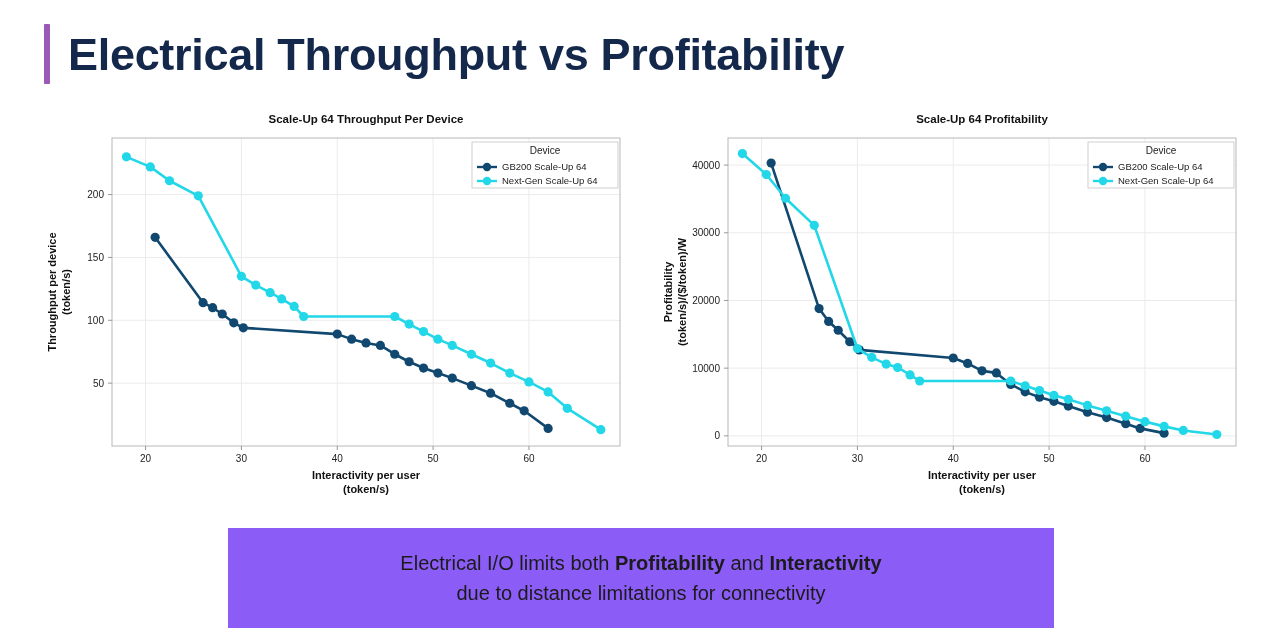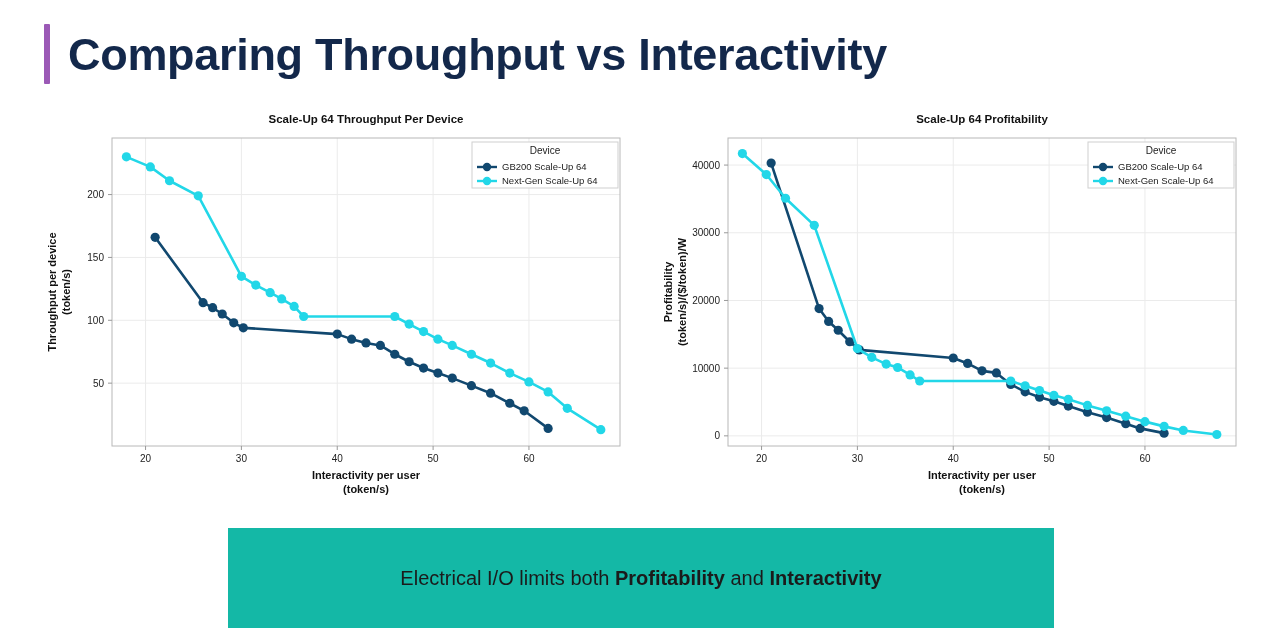--- a/index.html
+++ b/index.html
@@ -30,34 +30,34 @@
   .legend-title{font-size:10px;fill:#222222;}
   .legend-label{font-size:9.5px;fill:#222222;}
   .axisline{stroke:#b8b8b8;stroke-width:1;fill:none;}
   .gridline{stroke:#ebebeb;stroke-width:1;}
   .tickmark{stroke:#999999;stroke-width:1;}
   .legendbox{fill:#ffffff;stroke:#cfcfcf;stroke-width:1;}
 
   
   .caption{
     position:absolute;left:228px;top:528px;width:826px;height:100px;
-    background:#14b8a6;display:flex;flex-direction:column;
+    background:#8b5cf6;display:flex;flex-direction:column;
     align-items:center;justify-content:center;
   }
   .caption-line{font-size:20px;color:#1b1b1b;line-height:1.5;text-align:center;}
   .caption-line b{font-weight:bold;}
 </style>
 </head>
 <body>
 
 <div id="slide">
 
   <div class="title-row">
     <div class="accent-bar"></div>
-    <div class="slide-title">Comparing Throughput vs Interactivity</div>
+    <div class="slide-title">Electrical Throughput vs Profitability</div>
   </div>
 
   <div class="panel" id="panel-left">
       <svg width="600" height="400" viewBox="0 0 600 400">
         <text x="332" y="15" text-anchor="middle" class="ct">Scale-Up 64 Throughput Per Device</text>
         <line x1="78" x2="586" y1="275.1428571428571" y2="275.1428571428571" class="gridline"></line>
         <line x1="78" x2="586" y1="212.28571428571428" y2="212.28571428571428" class="gridline"></line>
         <line x1="78" x2="586" y1="149.42857142857142" y2="149.42857142857142" class="gridline"></line>
         <line x1="78" x2="586" y1="86.57142857142856" y2="86.57142857142856" class="gridline"></line>
         <line y1="30" y2="338" x1="111.54716981132076" x2="111.54716981132076" class="gridline"></line>
@@ -232,15 +232,16 @@
         <line x1="443" x2="463" y1="73" y2="73" stroke="#22d7e8" stroke-width="2.4"></line>
         <circle cx="453" cy="73" r="4.2" fill="#22d7e8"></circle>
         <text x="468" y="76.4" class="legend-label">Next-Gen Scale-Up 64</text>
       </svg>
     </div>
 
   <div class="caption">
     <div class="caption-line">
       <span>Electrical I/O limits both </span><b>Profitability</b><span> and </span><b>Interactivity</b>
     </div>
+    <div class="caption-line">due to distance limitations for connectivity</div>
   </div>
 
 </div>
 
 </body></html>

